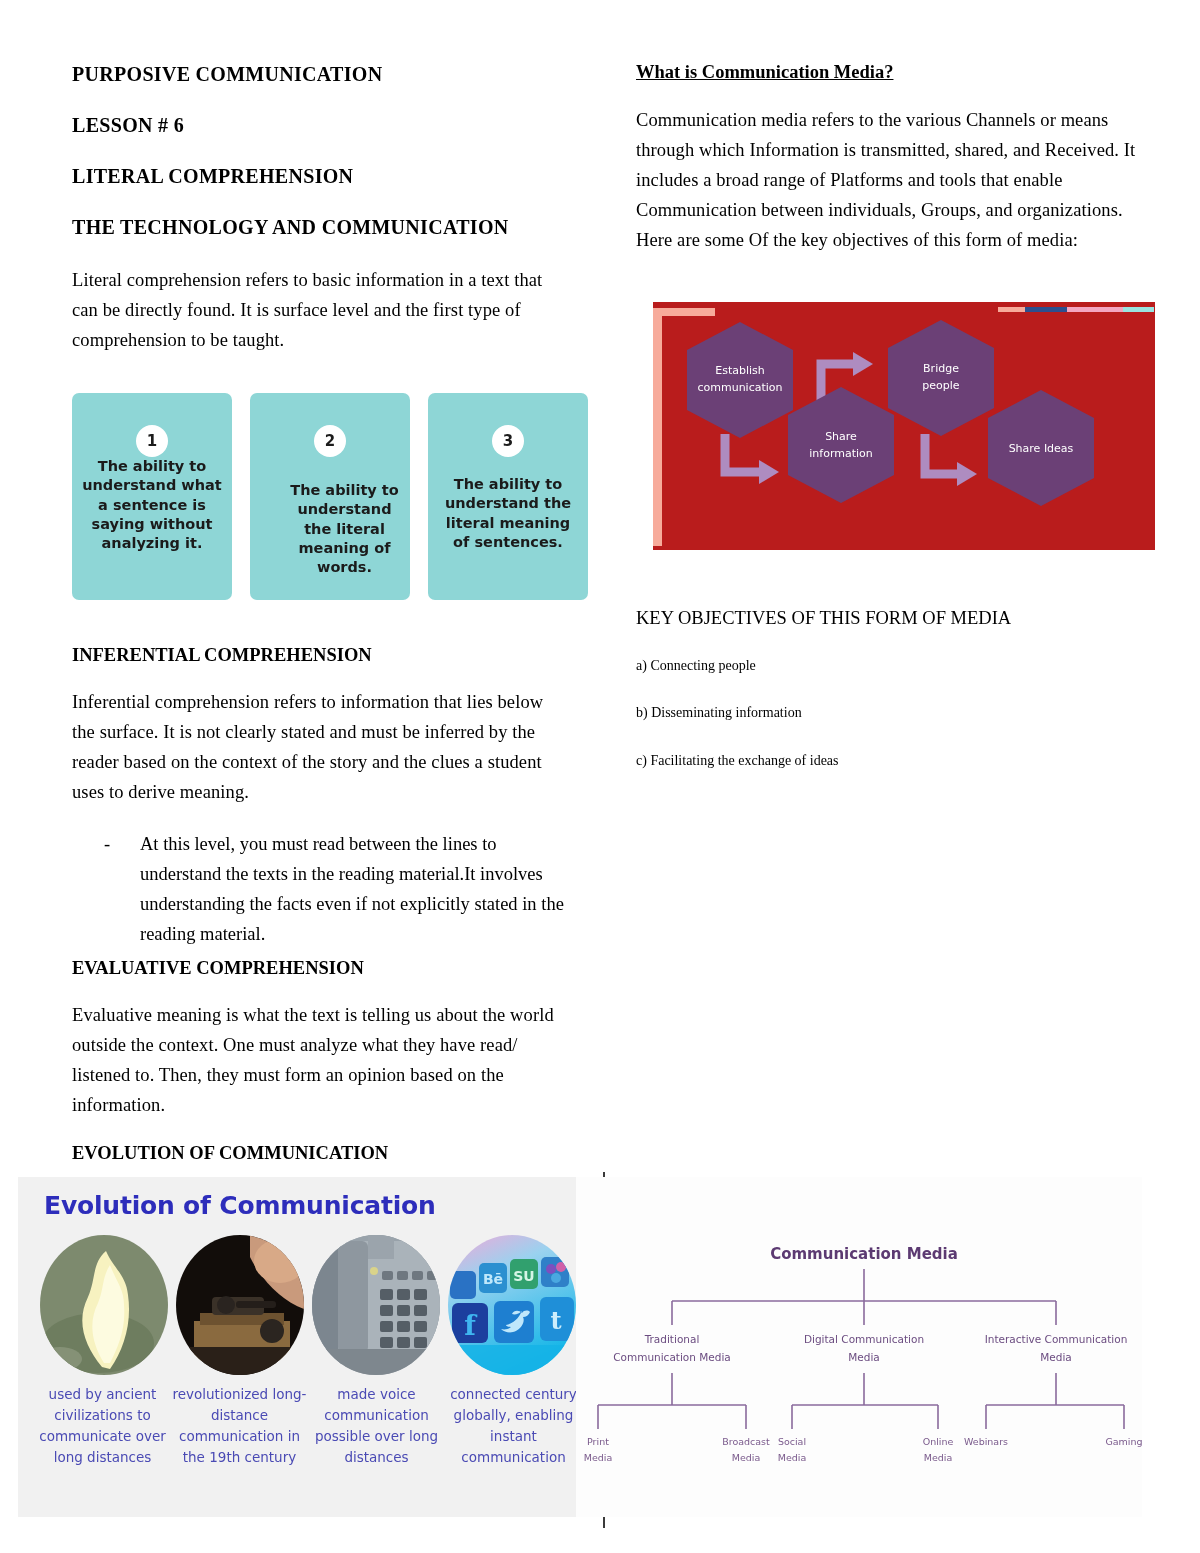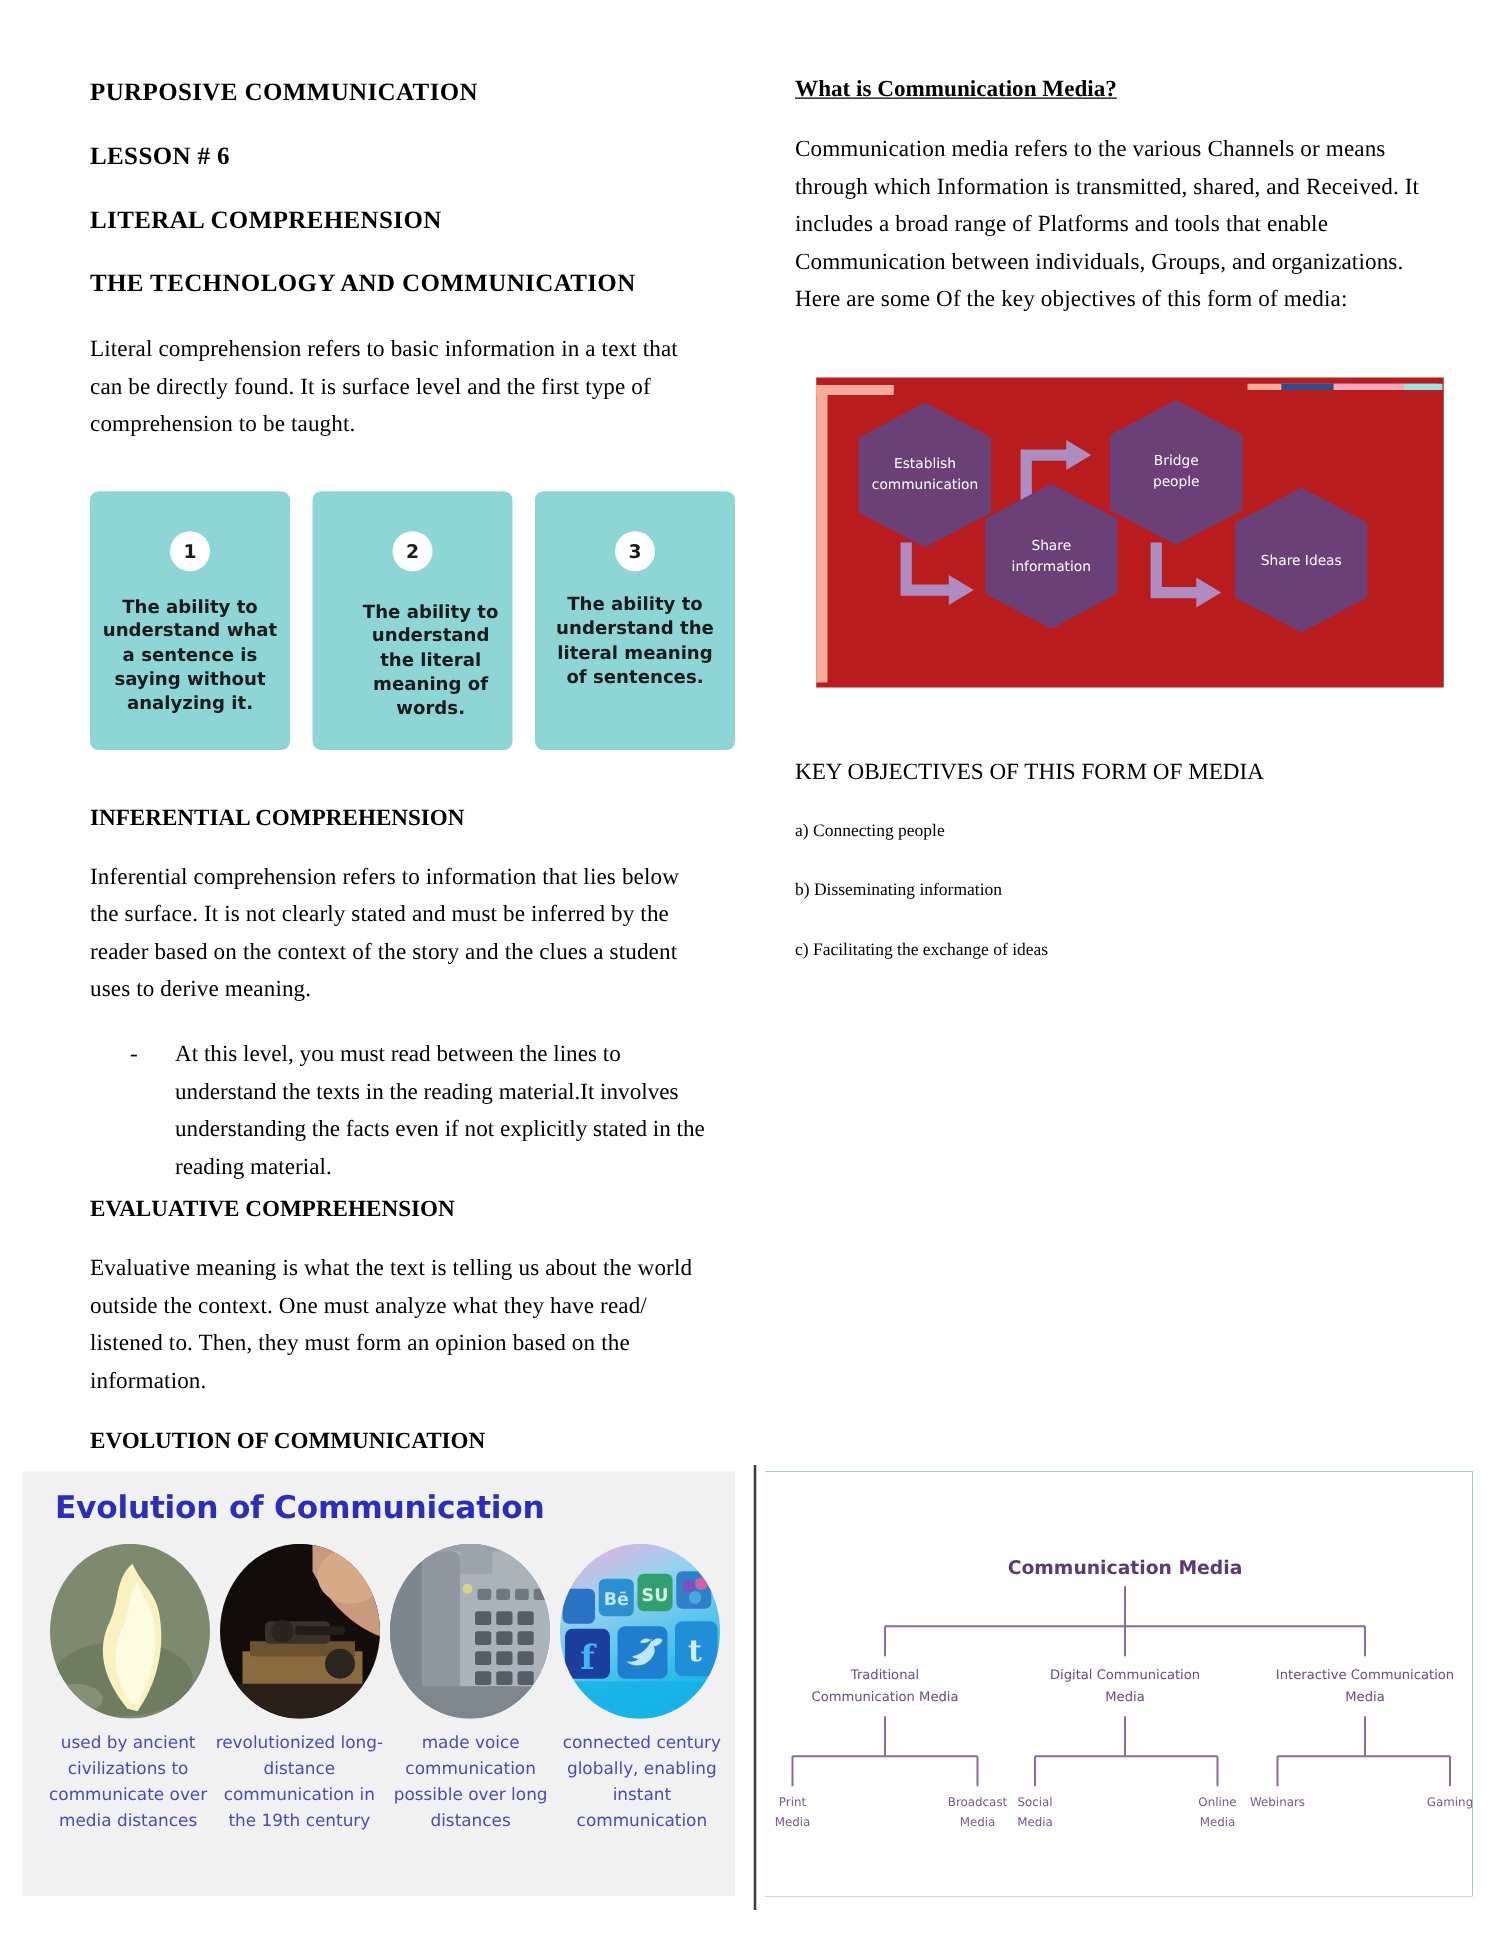--- a/index.html
+++ b/index.html
@@ -55,21 +55,21 @@
   .tcard .num{
     width:32px;height:32px;border-radius:50%;background:#fff;
     display:flex;align-items:center;justify-content:center;
     font-weight:bold;font-size:15px;color:#1c1c1c;
     margin-top:32px;
   }
   .tcard .txt{
     margin-top:12px;padding:0 8px;text-align:center;
     font-weight:bold;font-size:14.5px;line-height:1.33;color:#1b1b1b;
   }
-  .tcard.c1 .txt{margin-top:20px;text-align:center;}
+  .tcard.c1 .txt{margin-top:0;text-align:center;}
   .tcard.c2 .txt{margin-top:24px;padding-left:37px;}
   .tcard.c3 .txt{margin-top:18px;}
 
   
   .hexbox{
     position:absolute;left:653px;top:302px;width:502px;height:248px;
     background:#b91c1c;
     text-decoration:underline;
   }
   .hex-lborder{
@@ -102,22 +102,22 @@
     width:137px;text-align:center;
     font-family:"DejaVu Sans", sans-serif;
     font-size:13.5px;line-height:1.55;color:#4a4ab4;
   }
 
   .chart-divider{
     position:absolute;left:603px;top:1172px;width:2px;height:356px;
     background:#3a3a3a;
   }
   .chart-panel{
-    position:absolute;left:612px;top:1177px;width:566px;height:340px;
-    background:#0369a1;
+    position:absolute;left:576px;top:1177px;width:566px;height:340px;
+    background:#7dd3fc;
   }
   .chart-svg{position:absolute;left:0;top:0;}
 
   .cm-title{
     font-family:"DejaVu Sans", sans-serif;font-weight:bold;
     font-size:15px;fill:#5c3a72;
   }
   .cm-l2{font-family:"DejaVu Sans", sans-serif;font-size:10.5px;fill:#6b4c80;}
   .cm-l3{font-family:"DejaVu Sans", sans-serif;font-size:9.5px;fill:#7a5a8c;}
 </style>
@@ -321,21 +321,21 @@
           <rect x="46" y="66" width="40" height="42" rx="6" fill="#1e7fd0"></rect>
           <path d="M58,90 c10,-2 14,-10 16,-14 -3,3 -7,4 -10,3 2,-4 7,-4 10,-1 2,-3 6,-3 8,-1 -1,3 -4,5 -7,5 3,6 -4,14 -10,15 -4,1 -9,0 -12,-3 4,1 8,0 10,-2 -3,0 -5,-1 -5,-2z" fill="#bfe7fb"></path>
           <rect x="92" y="62" width="34" height="44" rx="6" fill="#1f8fd8"></rect>
           <text x="108" y="94" text-anchor="middle" fill="#cdeefc" font-family="DejaVu Serif, serif" font-size="24" font-weight="bold">t</text>
         </g>
         <rect x="0" y="110" width="128" height="30" fill="#15b3e6" opacity=".85"></rect>
       </svg>
     </div>
 
     <div class="evo-captions">
-      <div class="evo-cap">used by ancient civilizations to communicate over media distances</div>
+      <div class="evo-cap">used by ancient civilizations to communicate over long distances</div>
       <div class="evo-cap">revolutionized long-distance communication in the 19th century</div>
       <div class="evo-cap">made voice communication possible over long distances</div>
       <div class="evo-cap">connected century globally, enabling instant communication</div>
     </div>
   </div>
 
   <div class="chart-divider"></div>
 
   <div class="chart-panel">
     <svg class="chart-svg" width="566" height="340" viewBox="0 0 566 340">

